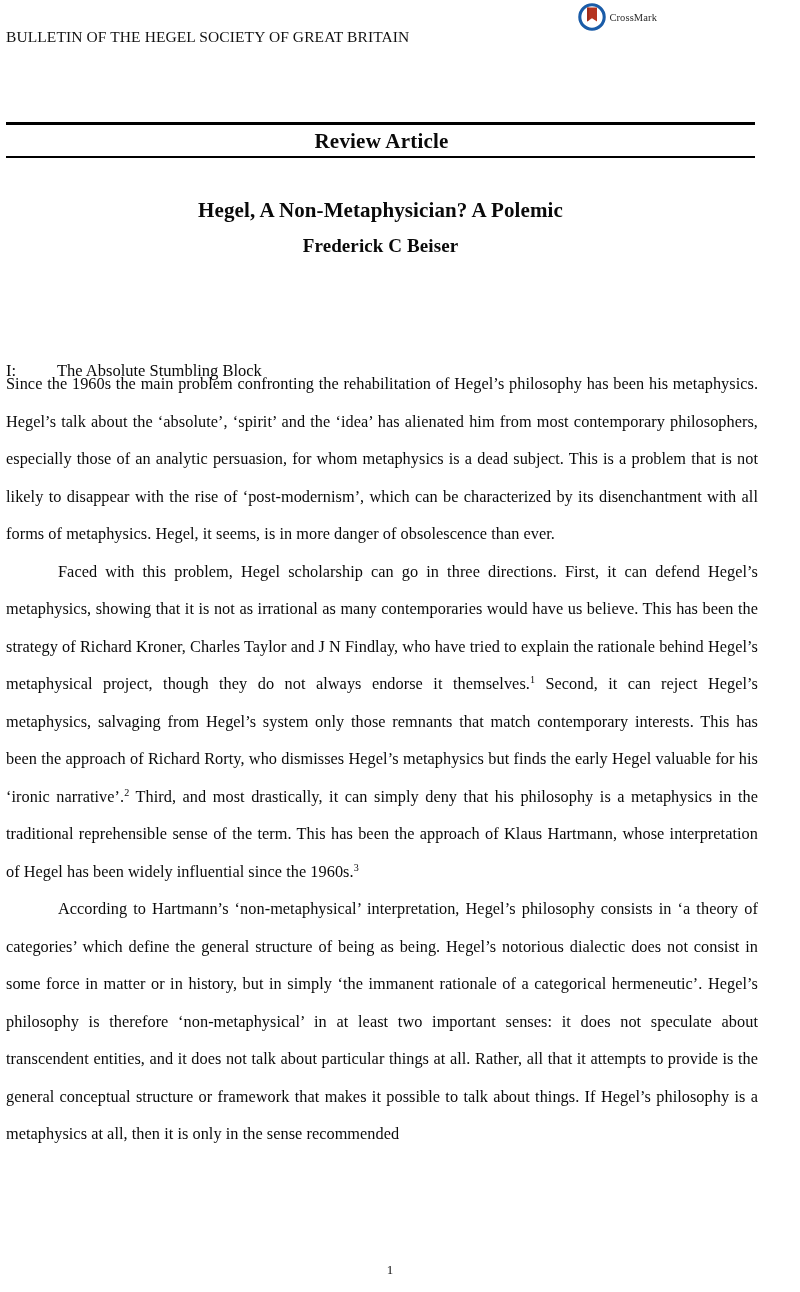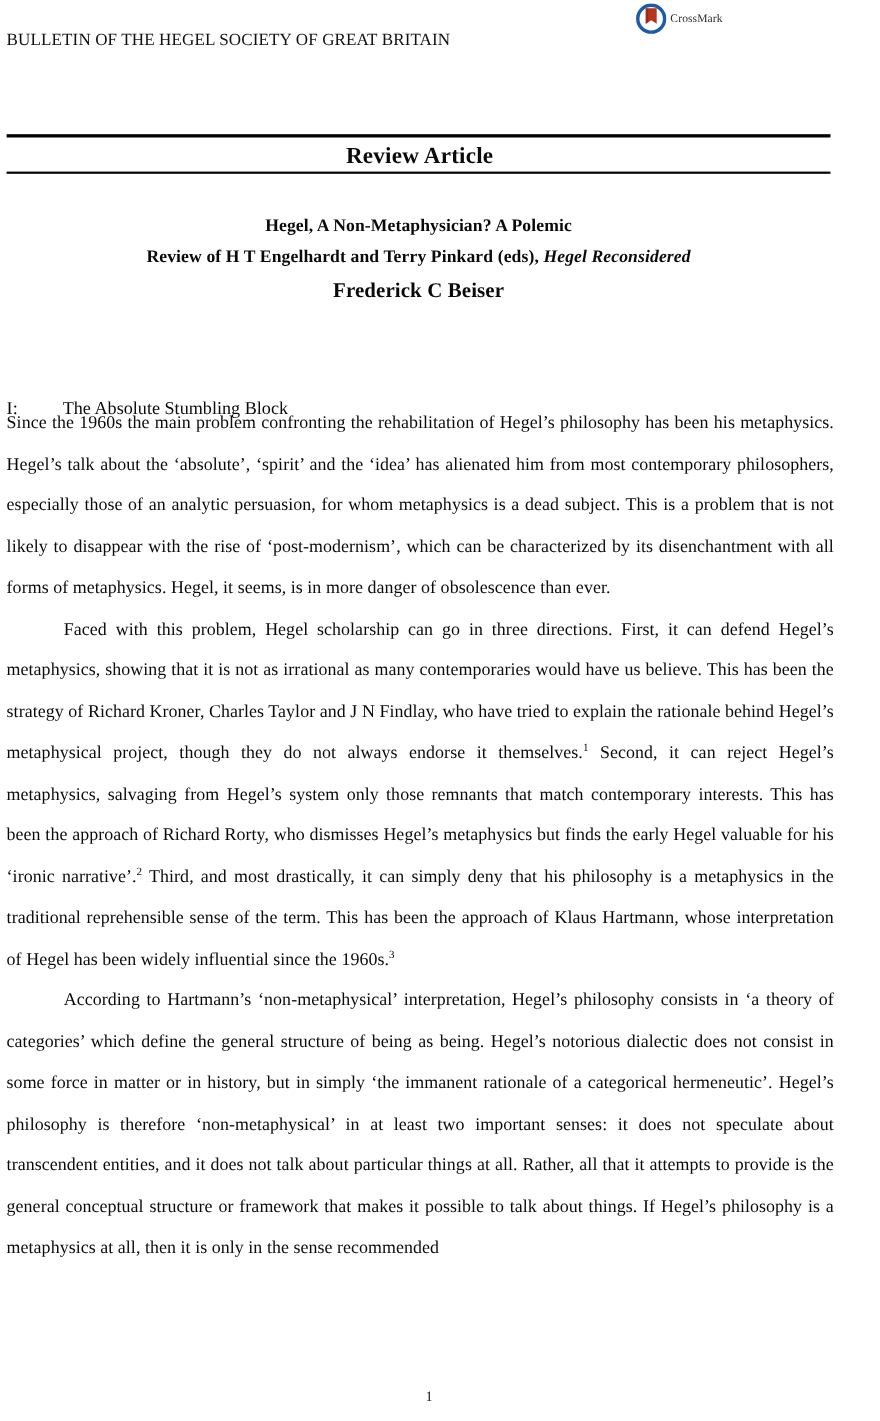--- a/index.html
+++ b/index.html
@@ -83,21 +83,21 @@
 
   
   .titleblock {
     position: absolute;
     top: 192px;
     left: 6px;
     width: 749px;
     text-align: center;
   }
   .title-line {
-    font-size: 16px;
+    font-size: 21px;
     font-weight: bold;
     line-height: 1.72;
     letter-spacing: 0.1px;
   }
   .title-line .work {
     font-style: italic;
     font-weight: bold;
   }
   .author {
     font-size: 19px;
@@ -178,21 +178,20 @@
   <div class="running-head">BULLETIN OF THE HEGEL SOCIETY OF GREAT BRITAIN</div>
 
   <div class="banner">
     <div class="rule"></div>
     <div class="banner-label">Review Article</div>
     <div class="rule"></div>
   </div>
 
   <div class="titleblock">
     <div class="title-line">Hegel, A Non-Metaphysician?  A Polemic</div>
-    <div class="title-line"><span>Review of H T Engelhardt and Terry Pinkard (eds), </span><span class="work">Hegel Reconsidered</span></div>
     <div class="author">Frederick C Beiser</div>
   </div>
 
   <div class="section-heading"><span class="sec-num">I:</span><span>The Absolute Stumbling Block</span></div>
 
   <div class="body-text">
 
     <p>Since the 1960s the main problem confronting the rehabilitation of Hegel’s philosophy has been his metaphysics.  Hegel’s talk about the ‘absolute’, ‘spirit’ and the ‘idea’ has alienated him from most contemporary philosophers, especially those of an analytic persuasion, for whom metaphysics is a dead subject.  This is a problem that is not likely to disappear with the rise of ‘post-modernism’, which can be characterized by its disenchantment with all forms of metaphysics.  Hegel, it seems, is in more danger of obsolescence than ever.</p>
 
     <p class="indent"><span>Faced with this problem, Hegel scholarship can go in three directions.  First, it can defend Hegel’s metaphysics, showing that it is not as irrational as many contemporaries would have us believe.  This has been the strategy of Richard Kroner, Charles Taylor and J N Findlay, who have tried to explain the rationale behind Hegel’s metaphysical project, though they do not always endorse it themselves.</span><sup>1</sup><span>  Second, it can reject Hegel’s metaphysics, salvaging from Hegel’s system only those remnants that match contemporary interests.  This has been the approach of Richard Rorty, who dismisses Hegel’s metaphysics but finds the early Hegel valuable for his ‘ironic narrative’.</span><sup>2</sup><span>  Third, and most drastically, it can simply deny that his philosophy is a metaphysics in the traditional reprehensible sense of the term.  This has been the approach of Klaus Hartmann, whose interpretation of Hegel has been widely influential since the 1960s.</span><sup>3</sup></p>

